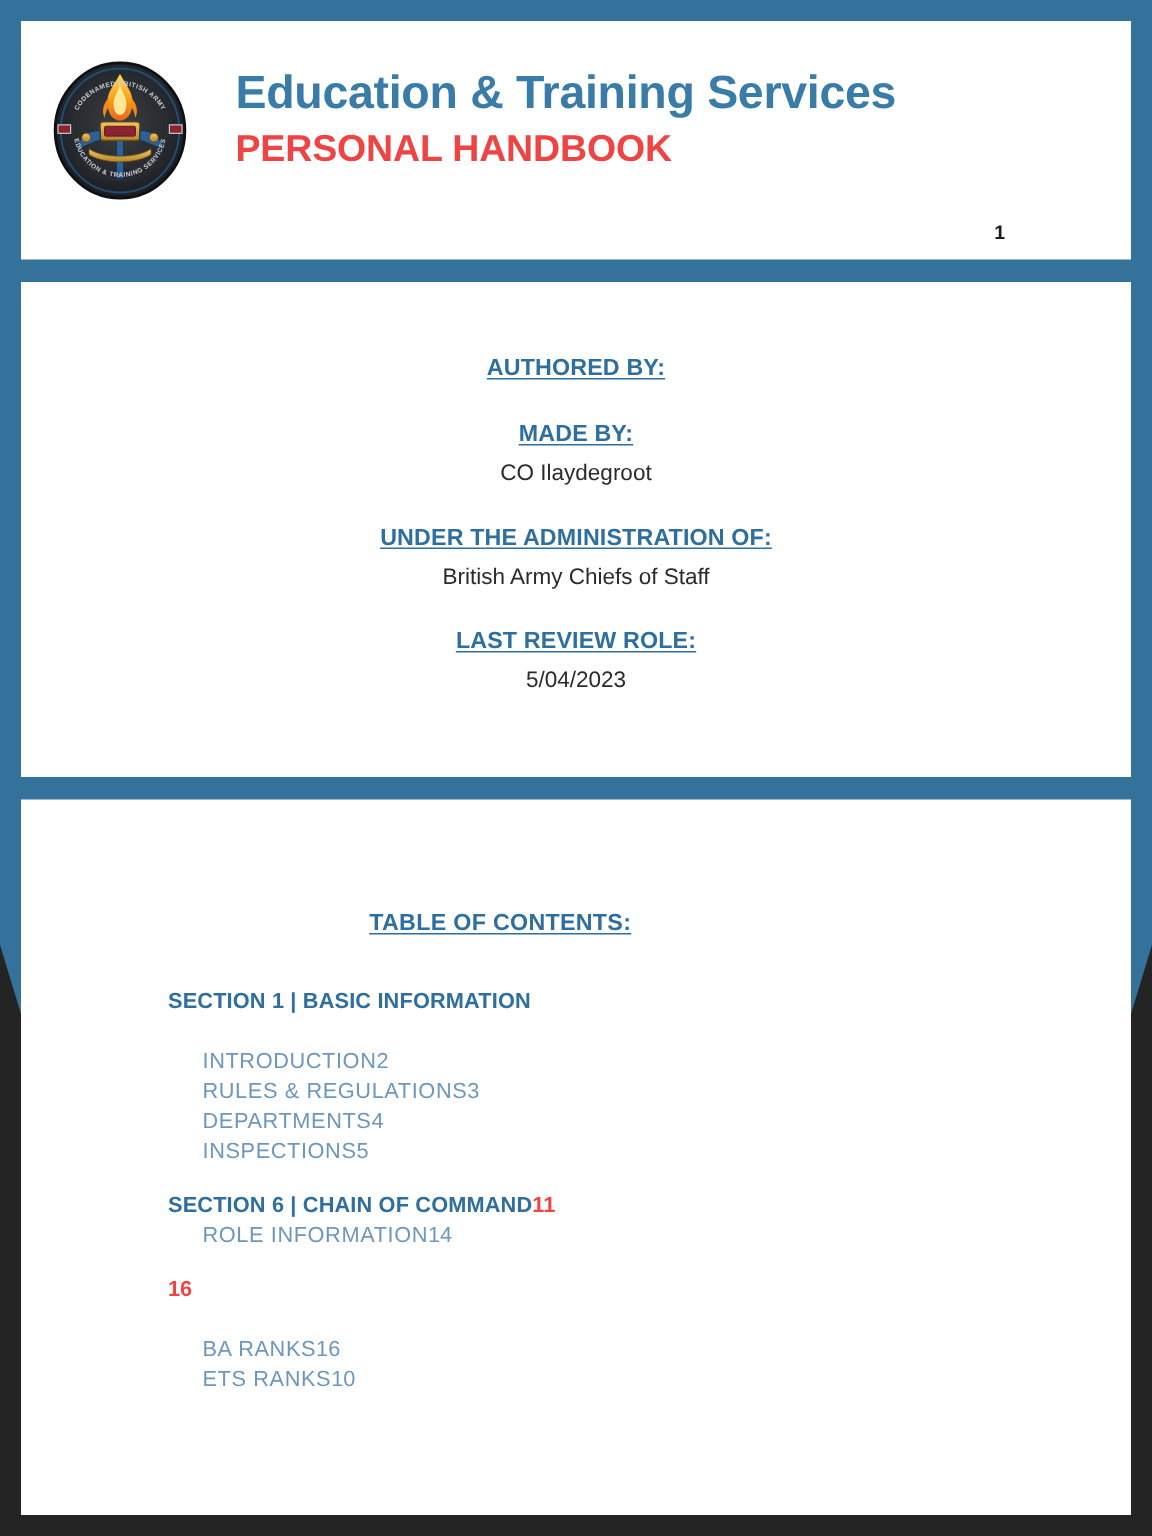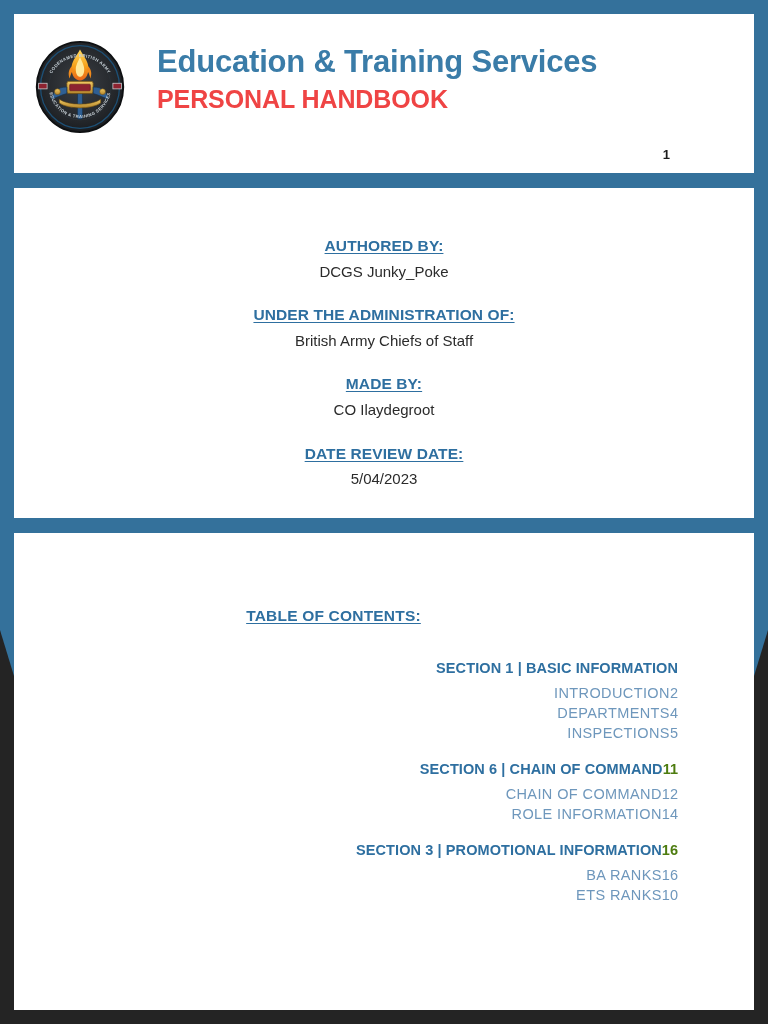--- a/index.html
+++ b/index.html
@@ -147,49 +147,49 @@
     left: 98px;
     top: 111px;
     width: 566px;
   }
   .toc-section { margin-top: 20px; }
   .toc-section:first-child { margin-top: 0; }
 
   .toc-row {
     display: flex;
     align-items: baseline;
-    justify-content: flex-end;
+    justify-content: flex-start;
   }
   .toc-section-row .toc-text {
     font-size: 14.5px;
     font-weight: 700;
     color: #2E6FA0;
     letter-spacing: 0.1px;
   }
   .toc-section-row .toc-page {
     font-size: 14.5px;
     font-weight: 700;
-    color: #4d7c0f;
+    color: #ef4444;
   }
   .toc-entry-row {
     margin-top: 4px;
   }
   .toc-entry-row .toc-text {
     font-size: 14.5px;
     font-weight: 400;
     color: #6E97BC;
     letter-spacing: 0.4px;
     padding-left: 23px;
   }
   .toc-entry-row .toc-page {
     font-size: 14.5px;
     font-weight: 400;
     color: #6E97BC;
   }
-  .toc-entry-row.first-entry { margin-top: 9px; }
+  .toc-entry-row.first-entry { margin-top: 24px; }
   .toc-section-row .toc-page.is-blank { visibility: hidden; }
 </style>
 </head>
 <body>
 
 <div id="page">
 
   <div id="blue-frame"></div>
 
   <div class="panel" id="panel-header">
@@ -252,76 +252,74 @@
       </div>
 
       <div id="page-number">1</div>
     </div>
   </div>
 
   <div class="panel" id="panel-credits">
     <div id="credits-inner">
         <div class="credit-group">
           <span class="credit-label">AUTHORED BY:</span>
-          <span class="credit-value">DCGS Junky_Poke</span>
+        </div>
+        <div class="credit-group">
+          <span class="credit-label">MADE BY:</span>
+          <span class="credit-value">CO Ilaydegroot</span>
         </div>
         <div class="credit-group">
           <span class="credit-label">UNDER THE ADMINISTRATION OF:</span>
           <span class="credit-value">British Army Chiefs of Staff</span>
         </div>
         <div class="credit-group">
-          <span class="credit-label">MADE BY:</span>
-          <span class="credit-value">CO Ilaydegroot</span>
-        </div>
-        <div class="credit-group">
-          <span class="credit-label">DATE REVIEW DATE:</span>
+          <span class="credit-label">LAST REVIEW ROLE:</span>
           <span class="credit-value">5/04/2023</span>
         </div>
       </div>
   </div>
 
   <div class="panel" id="panel-toc">
     <div id="toc-inner">
       <div id="toc-heading">TABLE OF CONTENTS:</div>
       <ul id="toc-list">
           <li class="toc-section">
             <div class="toc-row toc-section-row">
               <span class="toc-text">SECTION 1 | BASIC INFORMATION</span>
               <span class="toc-page is-blank"></span>
             </div>
             <div class="toc-row toc-entry-row first-entry">
               <span class="toc-text">INTRODUCTION</span>
               <span class="toc-page">2</span>
             </div>
             <div class="toc-row toc-entry-row">
+              <span class="toc-text">RULES &amp; REGULATIONS</span>
+              <span class="toc-page">3</span>
+            </div>
+            <div class="toc-row toc-entry-row">
               <span class="toc-text">DEPARTMENTS</span>
               <span class="toc-page">4</span>
             </div>
             <div class="toc-row toc-entry-row">
               <span class="toc-text">INSPECTIONS</span>
               <span class="toc-page">5</span>
             </div>
           </li>
           <li class="toc-section">
             <div class="toc-row toc-section-row">
               <span class="toc-text">SECTION 6 | CHAIN OF COMMAND</span>
               <span class="toc-page">11</span>
             </div>
-            <div class="toc-row toc-entry-row first-entry">
-              <span class="toc-text">CHAIN OF COMMAND</span>
-              <span class="toc-page">12</span>
-            </div>
             <div class="toc-row toc-entry-row">
               <span class="toc-text">ROLE INFORMATION</span>
               <span class="toc-page">14</span>
             </div>
           </li>
           <li class="toc-section">
             <div class="toc-row toc-section-row">
-              <span class="toc-text">SECTION 3 | PROMOTIONAL INFORMATION</span>
               <span class="toc-page">16</span>
             </div>
             <div class="toc-row toc-entry-row first-entry">
               <span class="toc-text">BA RANKS</span>
               <span class="toc-page">16</span>
             </div>
             <div class="toc-row toc-entry-row">
               <span class="toc-text">ETS RANKS</span>
               <span class="toc-page">10</span>
             </div>

